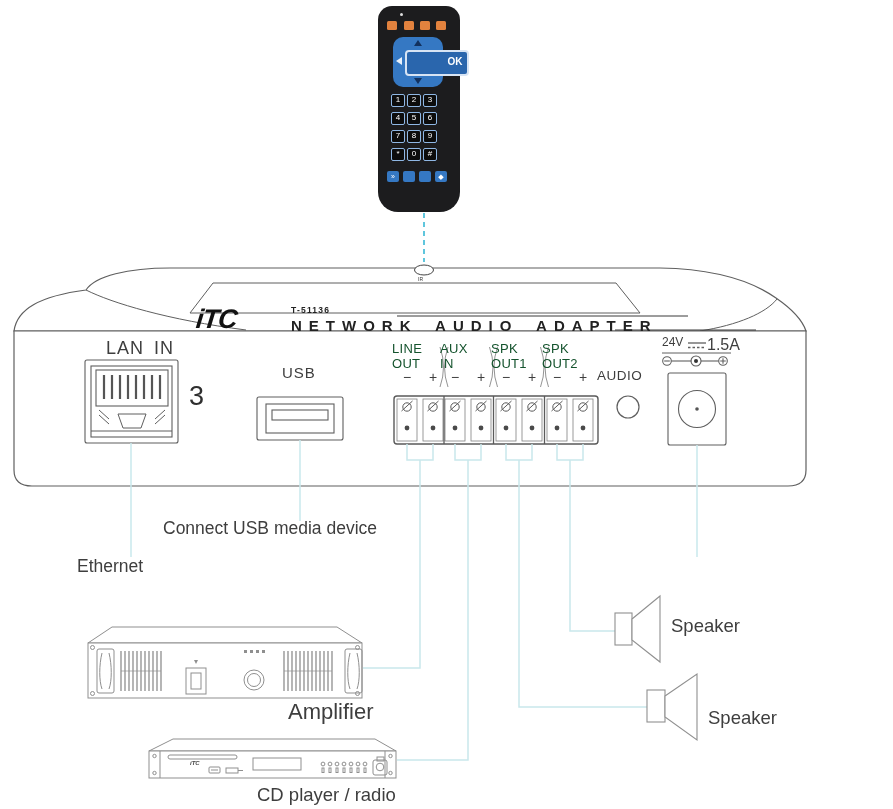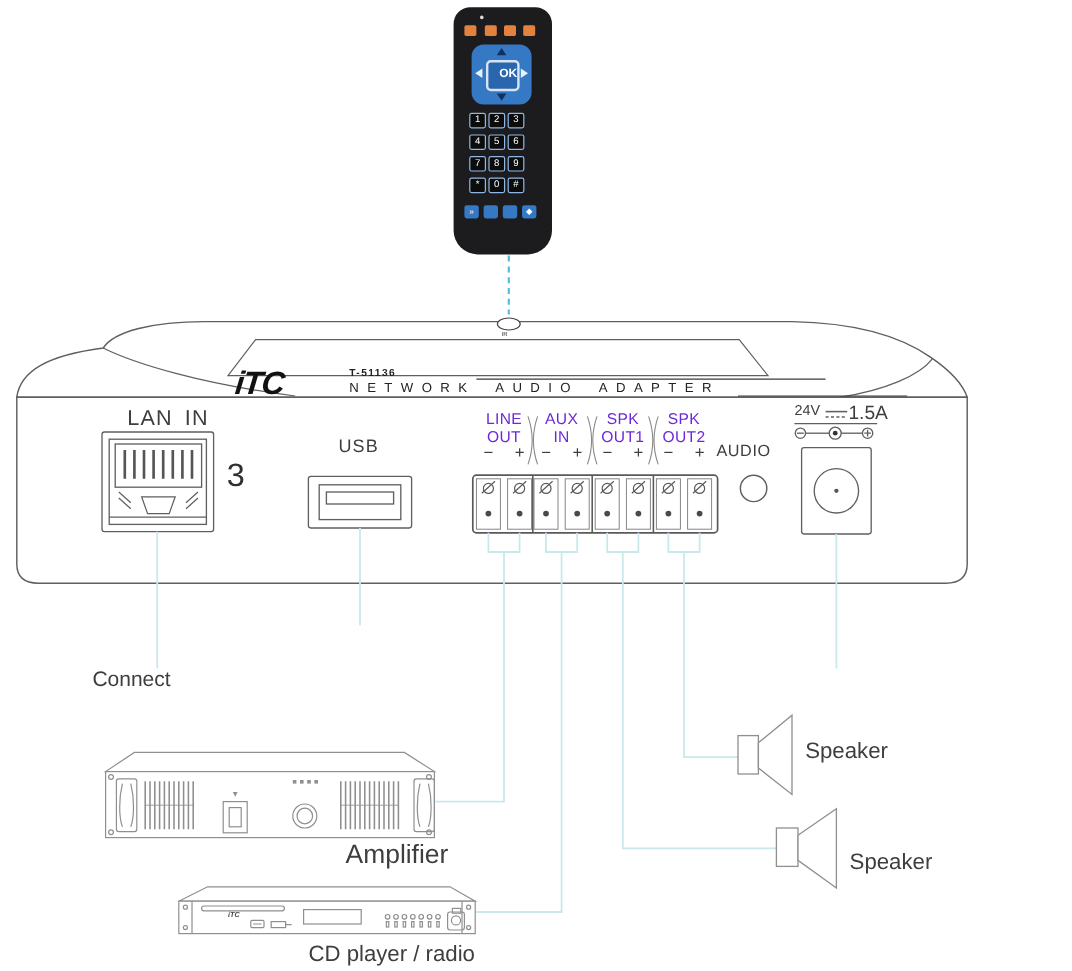--- a/index.html
+++ b/index.html
@@ -7,33 +7,33 @@
           font-family:"Liberation Sans",sans-serif;}
   .lbl{position:absolute;color:#3e3e3e;white-space:nowrap;line-height:1.1;}
   svg{position:absolute;left:0;top:0;}
   
   #remote{position:absolute;left:378px;top:6px;width:82px;height:206px;background:#1c1c1e;
           border-radius:14px 14px 20px 20px;}
   .obtn{position:absolute;top:15px;width:10px;height:9px;background:#e2823e;border-radius:1.5px;}
   #dpad{position:absolute;left:15px;top:31px;width:50px;height:50px;background:#3578c3;border-radius:10px;}
   #okbtn{position:absolute;left:12px;top:13px;width:24px;height:22px;background:#2a66ad;
          border:2px solid #d7e4f4;border-radius:4px;color:#fff;font-size:10px;font-weight:bold;
-         line-height:20px;text-align:right;}
+         line-height:20px;text-align:center;padding-left:36px;}
   .arr{position:absolute;width:0;height:0;}
   .arr-up{left:21px;top:3px;border-left:4px solid transparent;border-right:4px solid transparent;border-bottom:6px solid #12315e;}
   .arr-down{left:21px;bottom:3px;border-left:4px solid transparent;border-right:4px solid transparent;border-top:6px solid #12315e;}
   .arr-left{left:3px;top:20px;border-top:4px solid transparent;border-bottom:4px solid transparent;border-right:6px solid #e9f1fa;}
   .arr-right{right:3px;top:20px;border-top:4px solid transparent;border-bottom:4px solid transparent;border-left:6px solid #e9f1fa;}
   .rkey{position:absolute;width:12px;height:11px;background:#0c0c0c;border:1px solid #8fb7e4;
         border-radius:2px;color:#fff;font-size:8px;line-height:10px;text-align:center;}
   .bblue{position:absolute;top:165px;width:12px;height:11px;background:#3578c3;border-radius:2px;
          color:#fff;font-size:7px;line-height:11px;text-align:center;}
   #led{position:absolute;left:22px;top:7px;width:3px;height:3px;background:#ddd;border-radius:50%;}
-  .tlabel{position:absolute;top:342px;width:56px;text-align:center;font-size:13px;line-height:14.5px;
-          letter-spacing:.3px;color:#6d28d9;}
+  .tlabel{position:absolute;top:342px;width:56px;text-align:left;font-size:13px;line-height:14.5px;
+          letter-spacing:.3px;color:#14532d;}
   .sign{position:absolute;top:369px;font-size:14px;color:#3e3e3e;}
 </style>
 </head>
 <body>
 
 <div id="canvas">
 
   <svg width="893" height="809" viewBox="0 0 893 809">
 
     <path d="M424 213 V262" stroke="#4fc0da" stroke-width="1.8" stroke-dasharray="5 4" fill="none"></path>
@@ -237,21 +237,21 @@
     <div class="rkey" style="left:45px;top:142px">#</div>
     <div class="bblue" style="left:9px">»</div>
     <div class="bblue" style="left:25px"></div>
     <div class="bblue" style="left:41px"></div>
     <div class="bblue" style="left:57px">◆</div>
   </div>
 
   <div class="lbl" style="left:418px;top:277px;font-size:5px;color:#333">IR</div>
   <div class="lbl" style="left:196px;top:305px;font-size:27px;font-weight:800;font-style:italic;color:#111;letter-spacing:-1px;transform:skewX(-6deg)">iTC</div>
   <div class="lbl" style="left:291px;top:306px;font-size:8.5px;font-weight:bold;letter-spacing:1.2px;color:#222">T-51136</div>
-  <div class="lbl" style="left:291px;top:318px;font-size:11px;font-weight:normal;letter-spacing:7px;word-spacing:7px;color:#222">NETWORK AUDIO ADAPTER</div>
+  <div class="lbl" style="left:291px;top:318px;font-size:15px;font-weight:bold;letter-spacing:7px;word-spacing:7px;color:#222">NETWORK AUDIO ADAPTER</div>
 
   <div class="lbl" style="left:106px;top:339px;font-size:18px;letter-spacing:1px;word-spacing:4px">LAN IN</div>
   <div class="lbl" style="left:189px;top:382px;font-size:27px;color:#2f2f2f">3</div>
   <div class="lbl" style="left:282px;top:365px;font-size:15px;letter-spacing:1px">USB</div>
 
   <div class="tlabel" style="left:392px">
     <span style="display:block">LINE</span>
     <span style="display:block">OUT</span>
   </div>
   <div class="tlabel" style="left:440px">
@@ -273,20 +273,21 @@
   <span class="sign" style="left:477px">+</span>
   <span class="sign" style="left:502px">−</span>
   <span class="sign" style="left:528px">+</span>
   <span class="sign" style="left:553px">−</span>
   <span class="sign" style="left:579px">+</span>
 
   <div class="lbl" style="left:597px;top:369px;font-size:13.5px;letter-spacing:.5px">AUDIO</div>
   <div class="lbl" style="left:662px;top:336px;font-size:12px">24V</div>
   <div class="lbl" style="left:707px;top:336px;font-size:16px">1.5A</div>
 
-  <div class="lbl" style="left:77px;top:557px;font-size:17.5px">Connect</div>
+  <div class="lbl" style="left:77px;top:557px;font-size:17.5px">Ethernet</div>
+  <div class="lbl" style="left:163px;top:519px;font-size:17.5px">Connect USB media device</div>
 
   <div class="lbl" style="left:190px;top:760px;font-size:6px;font-weight:bold;font-style:italic;color:#444">iTC</div>
   <div class="lbl" style="left:288px;top:700px;font-size:22px">Amplifier</div>
   <div class="lbl" style="left:257px;top:785px;font-size:18.5px">CD player / radio</div>
   <div class="lbl" style="left:671px;top:616px;font-size:18.5px">Speaker</div>
   <div class="lbl" style="left:708px;top:708px;font-size:18.5px">Speaker</div>
 </div>
 
 </body></html>

